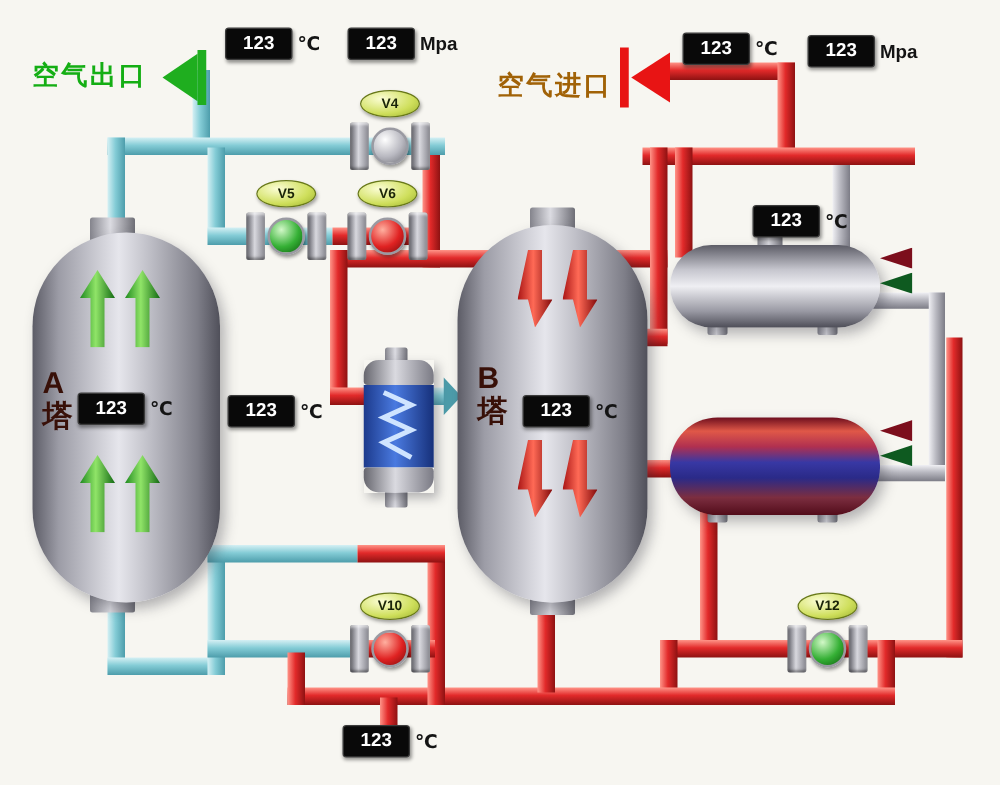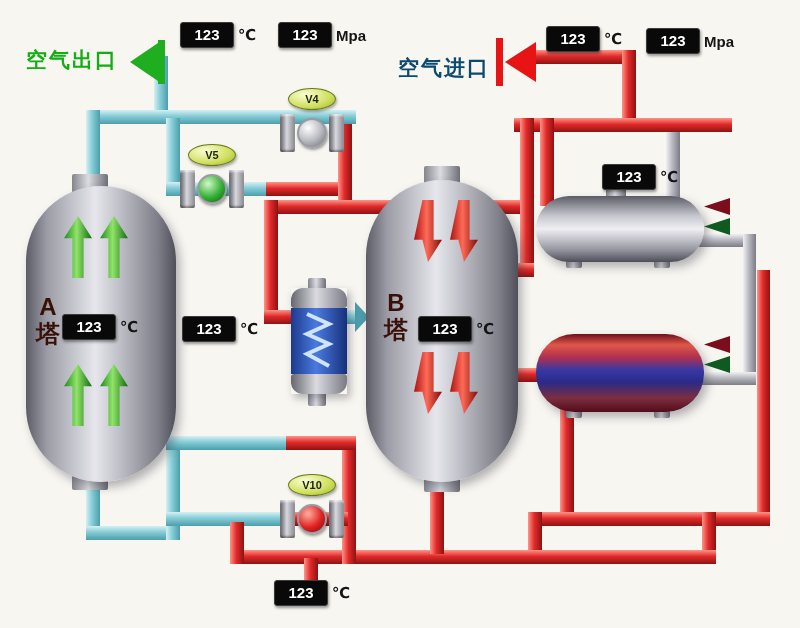--- a/index.html
+++ b/index.html
@@ -21,41 +21,41 @@
   .vessel{position:absolute;z-index:3;box-shadow:4px 5px 10px rgba(50,50,60,.35)}
   .tower{background:linear-gradient(90deg,#5c5c66,#9c9ca6 14%,#e6e6ec 46%,#c0c0c8 62%,#7e7e88 88%,#50505a);border-radius:76px}
   .tank{background:linear-gradient(180deg,#5c5c66,#c6c6ce 30%,#efeff3 50%,#9a9aa4 80%,#4e4e58);border-radius:34px}
   .heater{background:linear-gradient(180deg,#6e0e1e,#e05848 14%,#b03050 30%,#3838a4 46%,#2a2a88 62%,#7c2e40 82%,#520c1a);border-radius:38px}
   .hx{position:absolute;left:291px;top:288px;width:56px;height:106px;z-index:3;box-shadow:3px 4px 8px rgba(50,50,60,.35)}
   .hx-cap{height:20px;background:linear-gradient(90deg,#66666e,#dadae0 45%,#7a7a84)}
   .hx-cap.top{border-radius:12px 12px 3px 3px}
   .hx-cap.bot{border-radius:3px 3px 12px 12px}
   .hx-body{height:66px;background:linear-gradient(90deg,#1c3a8c,#4a7ae0 45%,#16307a)}
 
-  .tower-label{position:absolute;z-index:4;font-size:24px;font-weight:bold;color:#381008;width:28px;line-height:1.12;text-align:center;word-break:break-all}
+  .tower-label{position:absolute;z-index:4;font-size:24px;font-weight:bold;color:#381008;width:28px;line-height:1.12;text-align:left;word-break:break-all}
 
   .arrow-up,.arrow-down{position:absolute;width:28px;height:62px;z-index:4}
   .arrow-up{clip-path:polygon(50% 0,100% 36%,70% 36%,70% 100%,30% 100%,30% 36%,0 36%);background:linear-gradient(90deg,#1f8a1f,#90e468 45%,#136a13)}
   .arrow-down{clip-path:polygon(50% 100%,100% 64%,70% 64%,70% 0,30% 0,0 64%,30% 64%);background:linear-gradient(90deg,#a81414,#ff6a56 45%,#820a0a)}
 
   
   .valve{position:absolute;width:64px;z-index:5;cursor:pointer}
   .vlabel{width:48px;height:22px;margin:0 auto;border-radius:50%;background:radial-gradient(ellipse at 35% 30%,#fbfdd4,#cfdf5c 60%,#9ab02a);border:1px solid #68781a;color:#1a2408;font-weight:bold;font-size:11px;text-align:center;line-height:20px;box-shadow:1px 2px 3px rgba(0,0,0,.35)}
   .vbody{margin-top:4px;height:38px;display:flex;align-items:center;justify-content:space-between}
   .flange{width:15px;height:38px;background:linear-gradient(90deg,#5a5a62,#d8d8de 45%,#86868e);border-radius:2px;box-shadow:inset 0 2px 2px rgba(255,255,255,.55),inset 0 -2px 2px rgba(0,0,0,.35)}
   .ball{width:30px;height:30px;border-radius:50%;border:2px solid #9a9aa2;box-shadow:1px 2px 3px rgba(0,0,0,.4)}
 
   
   .display{position:absolute;display:flex;align-items:center;gap:4px;z-index:6}
   .dbox{width:54px;height:26px;background:#090909;border:1px solid #3c3c3c;border-radius:3px;color:#fff;font-size:15px;font-weight:bold;text-align:center;line-height:24px;box-shadow:1px 2px 3px rgba(0,0,0,.4)}
   .dunit{font-size:15px;font-weight:bold;color:#141414}
 
   .io-label{position:absolute;font-size:21px;font-weight:bold;letter-spacing:2px;z-index:6}
   .io-label.green{color:#14ae14}
-  .io-label.red{color:#0c4a6e}
+  .io-label.red{color:#a16207}
   .io-arrow{position:absolute;z-index:5}
 
   .ind{position:absolute;width:26px;height:17px;clip-path:polygon(0 50%,100% 0,100% 100%);z-index:4}
   .ind.darkred{background:#7c0e1c}
   .ind.darkgreen{background:#0e5a20}
 </style>
 </head>
 <body>
 
 <div class="stage">
@@ -152,44 +152,60 @@
   <svg class="io-arrow" style="left:128px;top:40px" width="40" height="44">
     <polygon points="2,22 30,3 30,41" fill="#1fae1f"></polygon>
       <rect x="30" y="0" width="7" height="44" fill="#1fae1f"></rect>
   </svg>
   <div class="io-label red" style="left:398px;top:54px">空气进口</div>
   <svg class="io-arrow" style="left:496px;top:36px" width="42" height="52">
     <rect x="0" y="2" width="7" height="48" fill="#e81414"></rect>
       <polygon points="9,26 40,6 40,46" fill="#e81414"></polygon>
   </svg>
 
-  <div class="valve" style="left:280px;top:88px">
+  <div class="valve" style="left:280px;top:72px">
     <div class="vlabel">V4</div>
     <div class="vbody">
         <div class="flange"></div>
         <div class="ball" style="background: radial-gradient(circle at 35% 30%, rgb(255, 255, 255), rgb(184, 184, 192) 55%, rgb(110, 110, 118));"></div>
         <div class="flange"></div>
       </div>
   </div>
-  <div class="valve" style="left:180px;top:144px">
+  <div class="valve" style="left:197px;top:144px">
     <div class="vlabel">V5</div>
     <div class="vbody">
         <div class="flange"></div>
         <div class="ball" style="background: radial-gradient(circle at 35% 30%, rgb(210, 248, 200), rgb(53, 176, 53) 55%, rgb(12, 92, 12));"></div>
+        <div class="flange"></div>
+      </div>
+  </div>
+  <div class="valve" style="left:278px;top:144px">
+    <div class="vlabel">V6</div>
+    <div class="vbody">
+        <div class="flange"></div>
+        <div class="ball" style="background: radial-gradient(circle at 35% 30%, rgb(255, 176, 160), rgb(224, 34, 34) 55%, rgb(122, 12, 12));"></div>
         <div class="flange"></div>
       </div>
   </div>
   <div class="valve" style="left:280px;top:474px">
     <div class="vlabel">V10</div>
     <div class="vbody">
         <div class="flange"></div>
         <div class="ball" style="background: radial-gradient(circle at 35% 30%, rgb(255, 176, 160), rgb(224, 34, 34) 55%, rgb(122, 12, 12));"></div>
         <div class="flange"></div>
       </div>
   </div>
+  <div class="valve" style="left:630px;top:474px">
+    <div class="vlabel">V12</div>
+    <div class="vbody">
+        <div class="flange"></div>
+        <div class="ball" style="background: radial-gradient(circle at 35% 30%, rgb(210, 248, 200), rgb(53, 176, 53) 55%, rgb(12, 92, 12));"></div>
+        <div class="flange"></div>
+      </div>
+  </div>
 
   <div class="display" style="left:180px;top:22px">
     <div class="dbox">123</div>
     <span class="dunit">℃</span>
   </div>
   <div class="display" style="left:278px;top:22px">
     <div class="dbox">123</div>
     <span class="dunit">Мра</span>
   </div>
   <div class="display" style="left:546px;top:26px">

